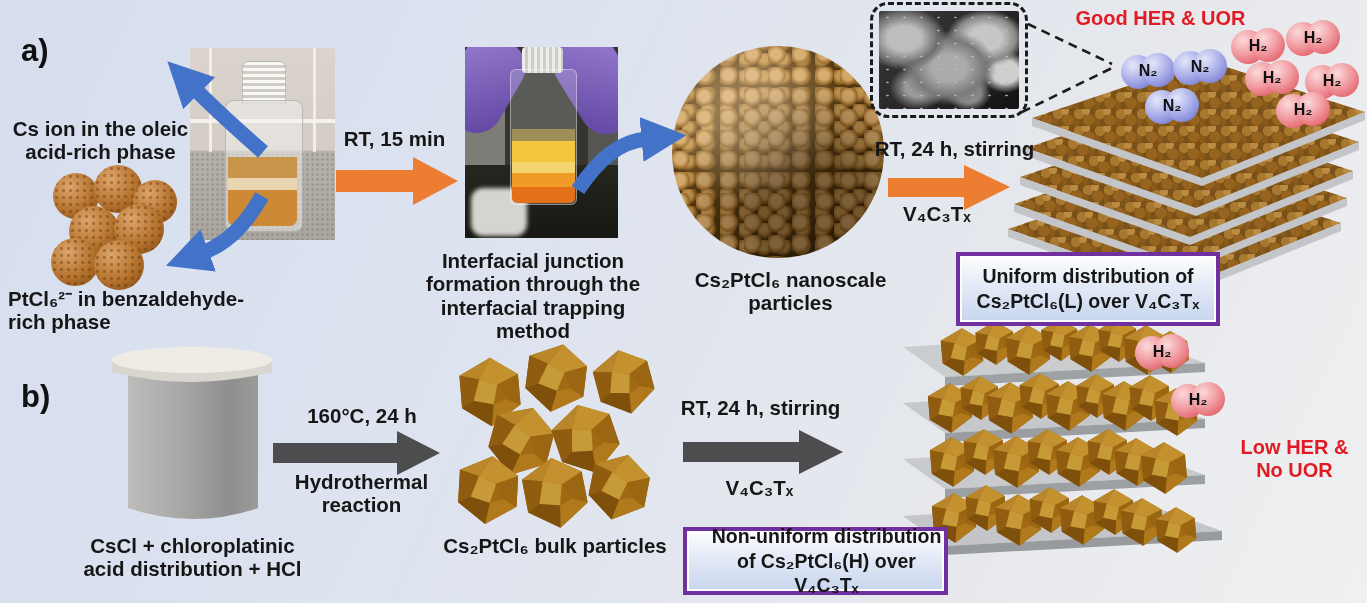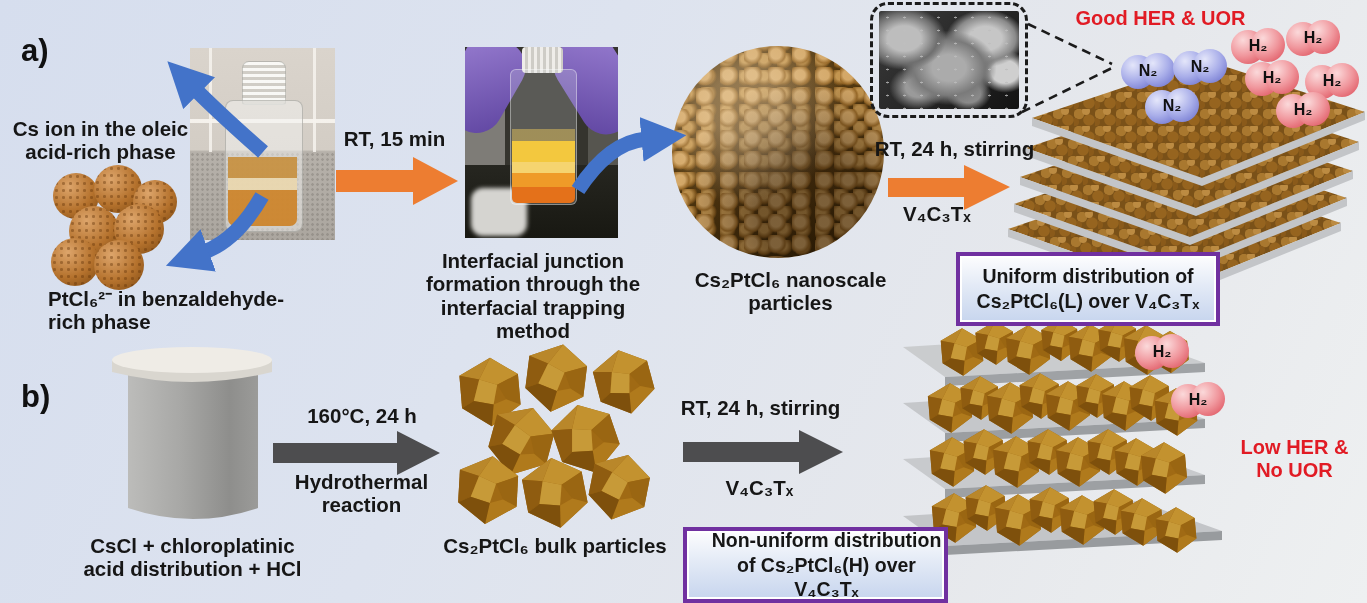--- a/index.html
+++ b/index.html
@@ -5,21 +5,21 @@
   html,body{margin:0;padding:0;background:#fff;}
   #canvas{
     position:relative;width:1367px;height:603px;overflow:hidden;
     font-family:"Liberation Sans",sans-serif;
     background:linear-gradient(115deg,#d6deee 0%,#dde3ef 38%,#e6e8ec 72%,#eef0f1 100%);
   }
   .lbl{
     position:absolute;z-index:7;font-weight:700;color:#161616;
     text-align:center;white-space:pre-line;line-height:1.14;font-size:20.5px;
   }
-  .lbl.left{text-align:left;margin-left:40px;}
+  .lbl.left{text-align:left;}
   .lbl.red{color:#e11b24;font-size:20px;}
   .panel-letter{position:absolute;z-index:7;font-weight:700;font-size:31px;color:#111;}
   
   .ball{position:absolute;border-radius:50%;z-index:3;}
   .ball.pink{
     background:
       radial-gradient(rgba(112,58,86,.38) 1.2px, transparent 1.9px),
       radial-gradient(circle at 35% 30%, #e0bccb, #cileline 0),
       radial-gradient(circle at 35% 30%, #dfb9c9, #bd8ca4 55%, #8a5c75 100%);
     background-size:7px 7px,100% 100%,100% 100%;
@@ -312,21 +312,21 @@
   <div class="lbl" style="left:440px;top:534px;width:230px;">Cs₂PtCl₆ bulk particles</div>
   <div class="lbl" style="left:678px;top:396px;width:165px;">RT, 24 h, stirring</div>
   <div class="lbl" style="left:702px;top:476px;width:115px;">V₄C₃Tₓ</div>
   <div class="lbl red" style="left:1186px;top:436px;width:145px;margin-left:36px;">Low HER &amp;
 No UOR</div>
 
   <div class="pbox" style="left:956px;top:252px;width:264px;height:74px;">
     <div class="ptext">Uniform distribution of
 Cs₂PtCl₆(L) over V₄C₃Tₓ</div>
   </div>
-  <div class="pbox" style="left:683px;top:527px;width:265px;height:76px;padding-left:22px;">
+  <div class="pbox" style="left:683px;top:527px;width:265px;height:68px;padding-left:22px;">
     <div class="ptext">Non-uniform distribution
 of Cs₂PtCl₆(H) over V₄C₃Tₓ</div>
   </div>
 
   <div class="mol n2" style="left:1121px;top:53px;">
     <i class="l"></i>
       <i class="r"></i>
       <span class="t">N₂</span>
     </div>
   <div class="mol n2" style="left:1173px;top:49px;">

